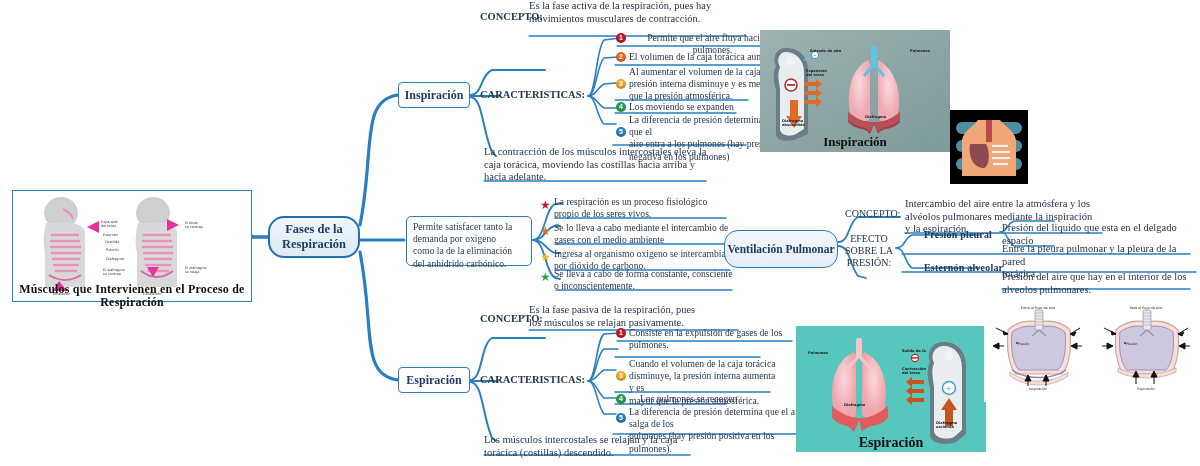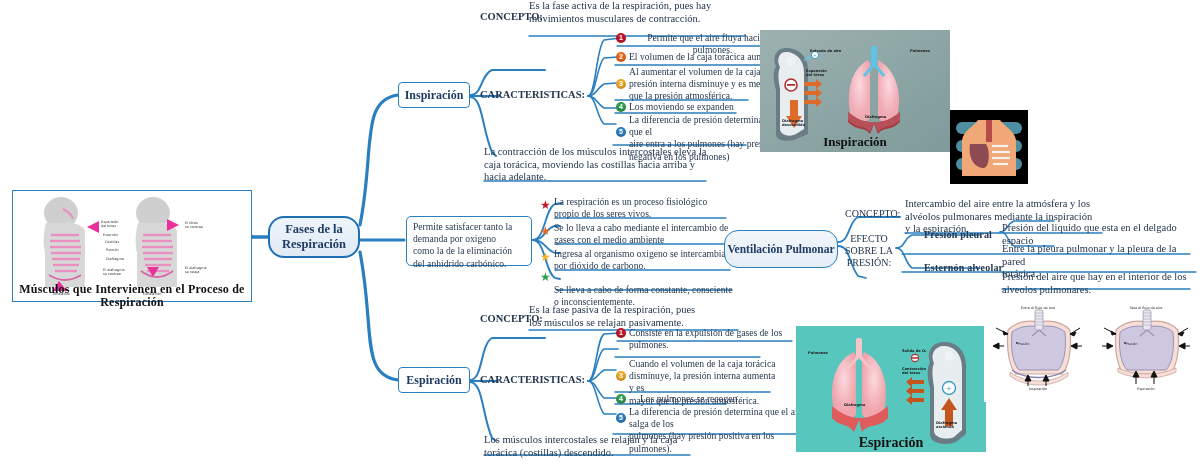--- a/index.html
+++ b/index.html
@@ -251,21 +251,21 @@
     <span class="txt" style="padding-left:14px;white-space:pre-line;">Se lo lleva a cabo mediante  el intercambio de
 gases con el medio ambiente</span>
   </div>
   <div class="item" style="left:540px;top:248px;width:194px;">
     <span class="star" style="color:#f0b828;top:3px;">★</span>
     <span class="txt" style="padding-left:14px;white-space:pre-line;font-family:Liberation Serif, serif;">Ingresa al organismo  oxigeno se intercambia
 por dióxido de carbono.</span>
   </div>
   <div class="item" style="left:540px;top:268px;width:196px;">
     <span class="star" style="color:#2e9e4f;top:3px;">★</span>
-    <span class="txt" style="padding-left:14px;white-space:pre-line;margin-top:16px;">Se lleva a cabo de forma constante, consciente
+    <span class="txt" style="padding-left:14px;white-space:pre-line;">Se lleva a cabo de forma constante, consciente
 o inconscientemente.</span>
   </div>
 
   <div class="node topicbox" style="left:398px;top:367px;width:72px;height:26px;">
     <span>Espiración</span>
   </div>
 
   <div class="lbl caps" style="left:480px;top:313px;">CONCEPTO:</div>
   <div class="lbl" style="left:529px;top:304px;width:228px;white-space:pre-line;">Es la fase pasiva de la respiración, pues
 los músculos se relajan pasivamente.</div>

